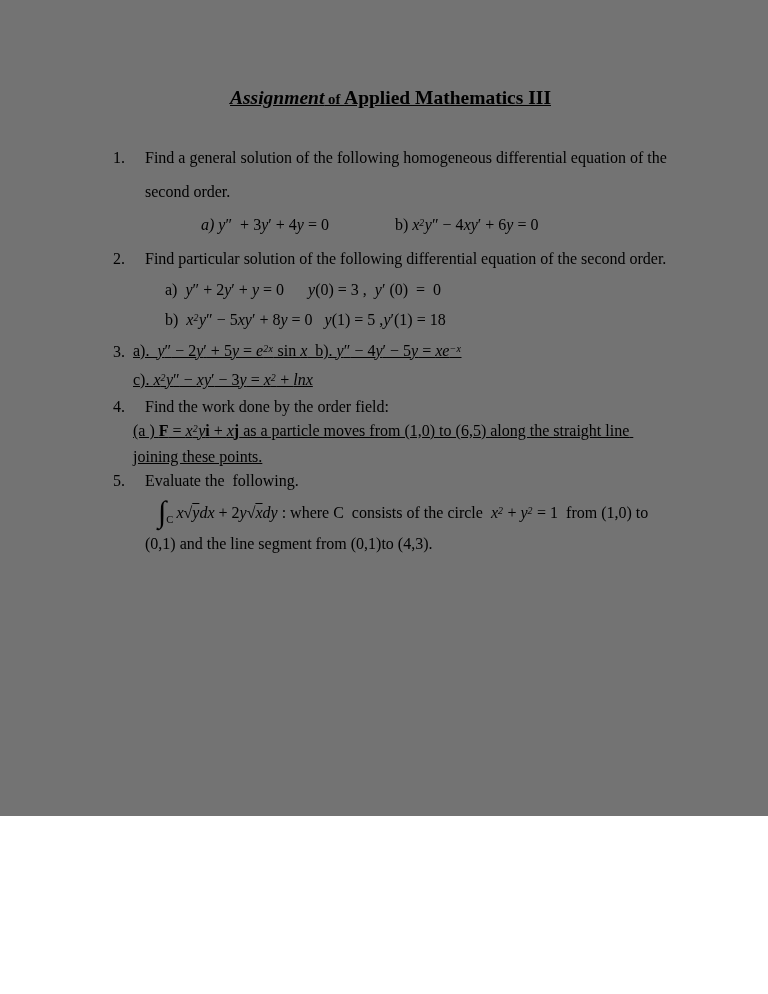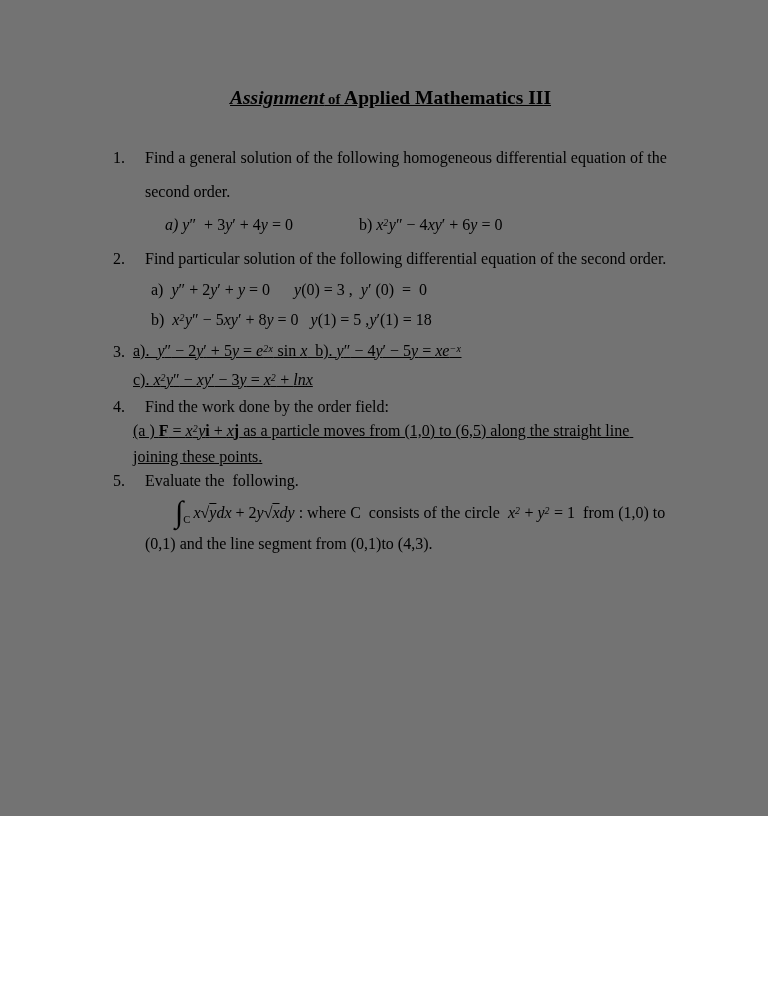--- a/index.html
+++ b/index.html
@@ -21,24 +21,24 @@
   .body{flex:1;min-width:0;}
   .qtext{white-space:pre-wrap;}
   .mline{white-space:pre-wrap;}
   [data-runs], [data-runs] span{white-space:pre-wrap;}
   .lh34{line-height:34px;}
   .lh32{line-height:32px;}
   .lh30{line-height:30px;}
   .lh27{line-height:27px;}
   .lh24{line-height:24px;}
   .w512{max-width:514px;}
-  .ind10{margin-left:6px;}
+  .ind10{margin-left:20px;}
   .outdent{margin-left:-12px;text-decoration:underline;}
-  .eqrow{display:flex;gap:66px;margin-left:20px;}
-  .int-line{margin-left:30px;margin-right:-34px;line-height:34px;}
+  .eqrow{display:flex;gap:66px;margin-left:56px;}
+  .int-line{margin-left:13px;margin-right:-34px;line-height:34px;}
   .closing{text-align:left;padding-right:36px;}
   
   .run-n{}
   .run-i{font-style:italic;}
   .run-b{font-weight:bold;}
   .run-bi{font-weight:bold;font-style:italic;}
   .run-b_sm{font-weight:bold;font-size:0.76em;}
   .run-sup{font-size:0.62em;position:relative;top:-0.5em;}
   .run-sup_i{font-style:italic;font-size:0.62em;position:relative;top:-0.45em;letter-spacing:0.5px;}
   .run-sub{font-size:0.66em;position:relative;top:0.5em;margin-right:3px;}

